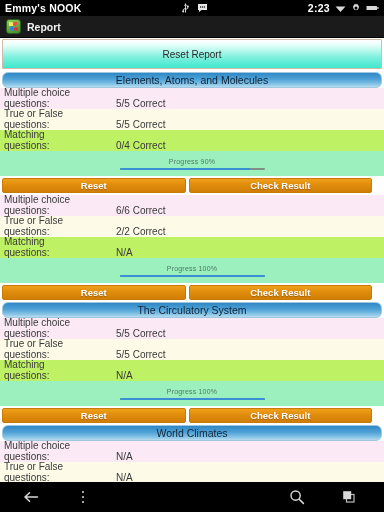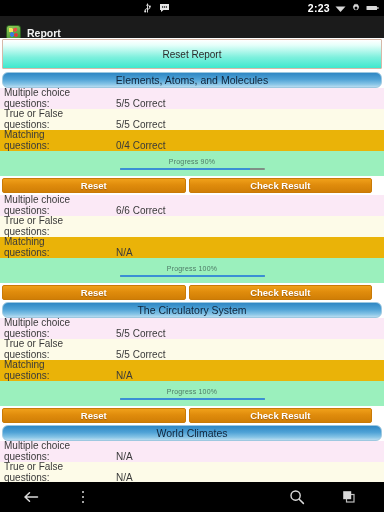--- a/index.html
+++ b/index.html
@@ -20,21 +20,21 @@
   }
   .sb-title{flex:0 0 auto;letter-spacing:.2px;}
   .sb-center{flex:1 1 auto;display:flex;align-items:center;justify-content:center;gap:7px;}
   .sb-right{flex:0 0 auto;display:flex;align-items:center;gap:5px;}
   .sb-time{font-size:10.5px;font-weight:bold;letter-spacing:.3px;}
   .ico{display:inline-block;line-height:0;}
   .ico svg{display:block;}
 
   
   .actionbar{
-    height:34px;background:#1b1b1b;
+    height:22px;background:#1b1b1b;
     display:flex;align-items:center;gap:6px;
     padding:0 6px;box-sizing:border-box;
     border-bottom:1px solid #000;
   }
   .app-icon{
     width:15px;height:15px;border-radius:3px;
     background:
       radial-gradient(circle at 30% 32%, #f2e85c 0 2.2px, transparent 2.4px),
       radial-gradient(circle at 64% 28%, #e8514a 0 2px, transparent 2.2px),
       radial-gradient(circle at 38% 66%, #3c7fd6 0 2.2px, transparent 2.4px),
@@ -73,21 +73,21 @@
   .rows{margin:0 0 0 0;}
   .row{
     height:21px;display:flex;align-items:flex-end;
     padding-left:4px;box-sizing:border-box;
     font-size:10px;color:#333;gap:28px;
   }
   .row .lbl{width:84px;flex:0 0 auto;color:#3a3a3a;}
   .row .val{flex:1 1 auto;color:#3a3a3a;}
   .row.mc{background:#fbe9f6;}
   .row.tf{background:#fdfbe8;}
-  .row.ma{background:#eab308;}
+  .row.ma{background:#bef264;}
 
   .progress-wrap{
     height:25px;background:#9bf0bd;
     display:flex;flex-direction:column;align-items:center;justify-content:center;
     padding-top:1px;box-sizing:border-box;
   }
   .progress-label{font-size:7px;color:#4d7a66;letter-spacing:.2px;margin-bottom:3px;}
   .track{
     width:145px;height:2px;background:#7f8f86;border-radius:1px;position:relative;overflow:hidden;
   }
@@ -115,20 +115,21 @@
   .navbtn{display:flex;align-items:center;justify-content:center;width:18px;height:18px;cursor:pointer;}
   .dots{display:flex;flex-direction:column;gap:2.5px;align-items:center;}
   .dots i{width:2.5px;height:2.5px;background:#d9d9d9;border-radius:50%;display:block;}
 </style>
 </head>
 <body>
 
 <div class="screen">
 
   <div class="statusbar">
+    <div class="sb-title">Emmy's NOOK</div>
     <div class="sb-center">
       <span class="ico">
         <svg width="9" height="11" viewBox="0 0 9 11">
             <path d="M4.5 0.5v9M4.5 1.2 3.4 2.6M4.5 1.2 5.6 2.6" stroke="#e8e8e8" stroke-width="0.9" fill="none"></path>
             <path d="M4.5 5.2 2.2 6.6v1.6M4.5 6.6 6.8 5.2V3.6" stroke="#e8e8e8" stroke-width="0.9" fill="none"></path>
             <circle cx="2.2" cy="8.6" r="1" fill="#e8e8e8"></circle>
             <rect x="5.9" y="2.6" width="1.8" height="1.6" fill="#e8e8e8"></rect>
           </svg>
       </span>
       <span class="ico">
@@ -200,20 +201,21 @@
     </div>
 
     <div class="card">
       <div class="rows">
         <div class="row mc">
           <span class="lbl">Multiple choice questions:</span>
           <span class="val">6/6 Correct</span>
         </div>
         <div class="row tf">
           <span class="lbl">True or False questions:</span>
+          <span class="val">2/2 Correct</span>
         </div>
         <div class="row ma">
           <span class="lbl">Matching questions:</span>
           <span class="val">N/A</span>
         </div>
       </div>
       <div class="progress-wrap">
         <div class="progress-label">Progress 100%</div>
         <div class="track">
           <div class="fill" style="width: 100%;"></div>

